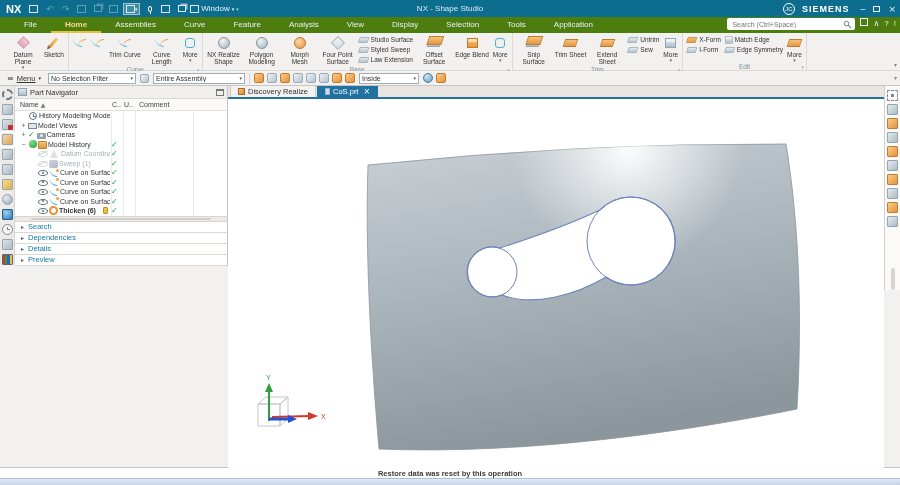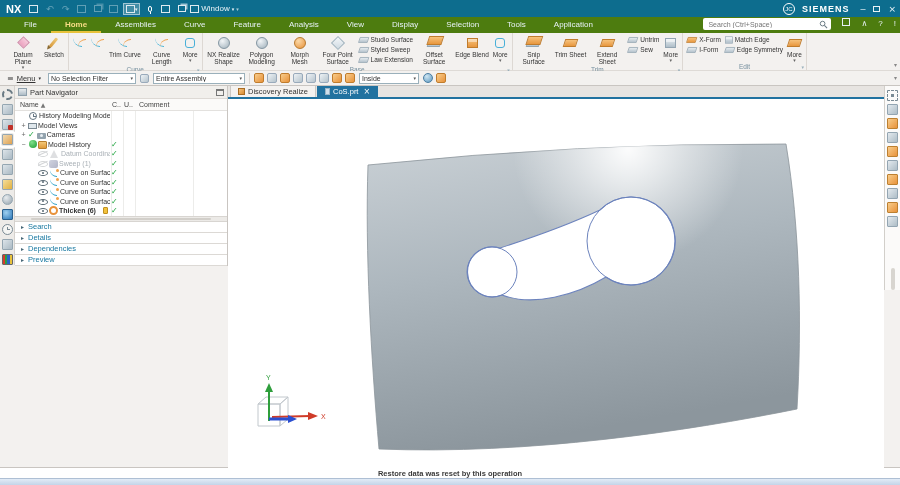--- a/index.html
+++ b/index.html
@@ -25,21 +25,21 @@
   .avatar{width:12px;height:12px;border:1px solid #fff;border-radius:50%;font-size:6px;display:flex;align-items:center;justify-content:center;color:#fff;}
   .brand{font-size:9px;font-weight:bold;letter-spacing:1px;color:#fff;}
   .wbtns{display:flex;gap:8px;align-items:center;margin-left:4px;}
   .wbtn{font-size:9px;color:#eaf3f7;line-height:10px;}
   .wbtn .rest{display:inline-block;width:7px;height:6px;border:1px solid #eaf3f7;}
 
   
   .menurow{height:16px;background:#4d7c0f;display:flex;align-items:stretch;padding-left:10px;position:relative;}
   .mtab{color:#e7f1f6;font-size:8px;padding:3px 14px 0 14px;cursor:default;}
   .mtab.active{color:#f7dc85;border-bottom:2px solid #e8c23a;font-weight:bold;}
-  .mr-right{position:absolute;right:4px;top:1px;display:flex;gap:11px;padding-left:48px;}
+  .mr-right{position:absolute;right:4px;top:1px;display:flex;gap:5px;padding-left:48px;}
   .searchbox{display:flex;align-items:center;background:#fff;border-radius:2px;height:12px;width:128px;padding:0 3px;}
   .searchbox input{border:0;outline:0;flex:1;font-size:7px;color:#555;font-family:"Liberation Sans",sans-serif;background:transparent;}
   .mr-ic{color:#e7f1f6;font-size:8px;line-height:12px;}
   .fs-box{width:8px;height:8px;border:1px solid #e7f1f6;}
 
   
   .ribbon{height:38px;background:#f3f1ef;border-bottom:1px solid #dedad6;display:flex;align-items:stretch;padding-left:2px;position:relative;}
   .rbn-group{display:flex;flex-direction:column;border-right:1px solid #ddd8d3;padding:1px 2px 0 2px;}
   .rbn-items{display:flex;align-items:flex-start;flex:1;}
   .rbn-glabel{text-align:center;font-size:6.5px;color:#76909f;height:8px;line-height:8px;position:relative;padding:0 8px;}
@@ -205,20 +205,21 @@
         <span class="qi" data-name="switch-window-icon">
           <span class="qi-box2"></span>
         </span>
       </div>
     <div class="win-menu" data-name="window-menu">
       <span class="qi-box" data-name="window-icon"></span>
       <span data-name="window-menu-label">Window</span>
       <span class="glyph" style="font-size:5px;" data-name="chevron-down-icon">▾</span>
       <span class="glyph" style="font-size:5px;opacity:.7;" data-name="more-commands-icon">▾</span>
     </div>
+    <div class="tb-title" data-name="window-title">NX - Shape Studio</div>
     <div class="tb-right">
       <span class="avatar" data-name="user-avatar">JC</span>
       <span class="brand" data-name="siemens-logo">SIEMENS</span>
       <span class="wbtns">
         <span class="wbtn" data-name="minimize-button">–</span>
         <span class="wbtn" data-name="restore-button"><span class="rest"></span></span>
         <span class="wbtn glyph" data-name="close-button">×</span>
       </span>
     </div>
   </div>
@@ -609,27 +610,27 @@
             <span class="cellMark"><span class="ti-mark" data-name="timestamp-marker-icon"></span></span>
             <span class="cellC ti-check glyph" data-name="checkmark-icon">✓</span>
           </div>
         </div>
       <div class="splitter" data-name="panel-splitter"></div>
       <div id="sections-host" data-name="panel-sections">
           <div class="psection" data-name="section-search">
             <span class="parrow glyph" data-name="expander-arrow-icon">▸</span>
             <span data-name="section-label">Search</span>
           </div>
+          <div class="psection" data-name="section-dependencies">
+            <span class="parrow glyph" data-name="expander-arrow-icon">▸</span>
+            <span data-name="section-label">Dependencies</span>
+          </div>
           <div class="psection" data-name="section-details">
             <span class="parrow glyph" data-name="expander-arrow-icon">▸</span>
             <span data-name="section-label">Details</span>
-          </div>
-          <div class="psection" data-name="section-dependencies">
-            <span class="parrow glyph" data-name="expander-arrow-icon">▸</span>
-            <span data-name="section-label">Dependencies</span>
           </div>
           <div class="psection" data-name="section-preview">
             <span class="parrow glyph" data-name="expander-arrow-icon">▸</span>
             <span data-name="section-label">Preview</span>
           </div>
         </div>
     </div>
 
     <div class="viewport" data-name="graphics-window">
       <div class="tabstrip" id="dtabs-host" data-name="document-tab-strip">

